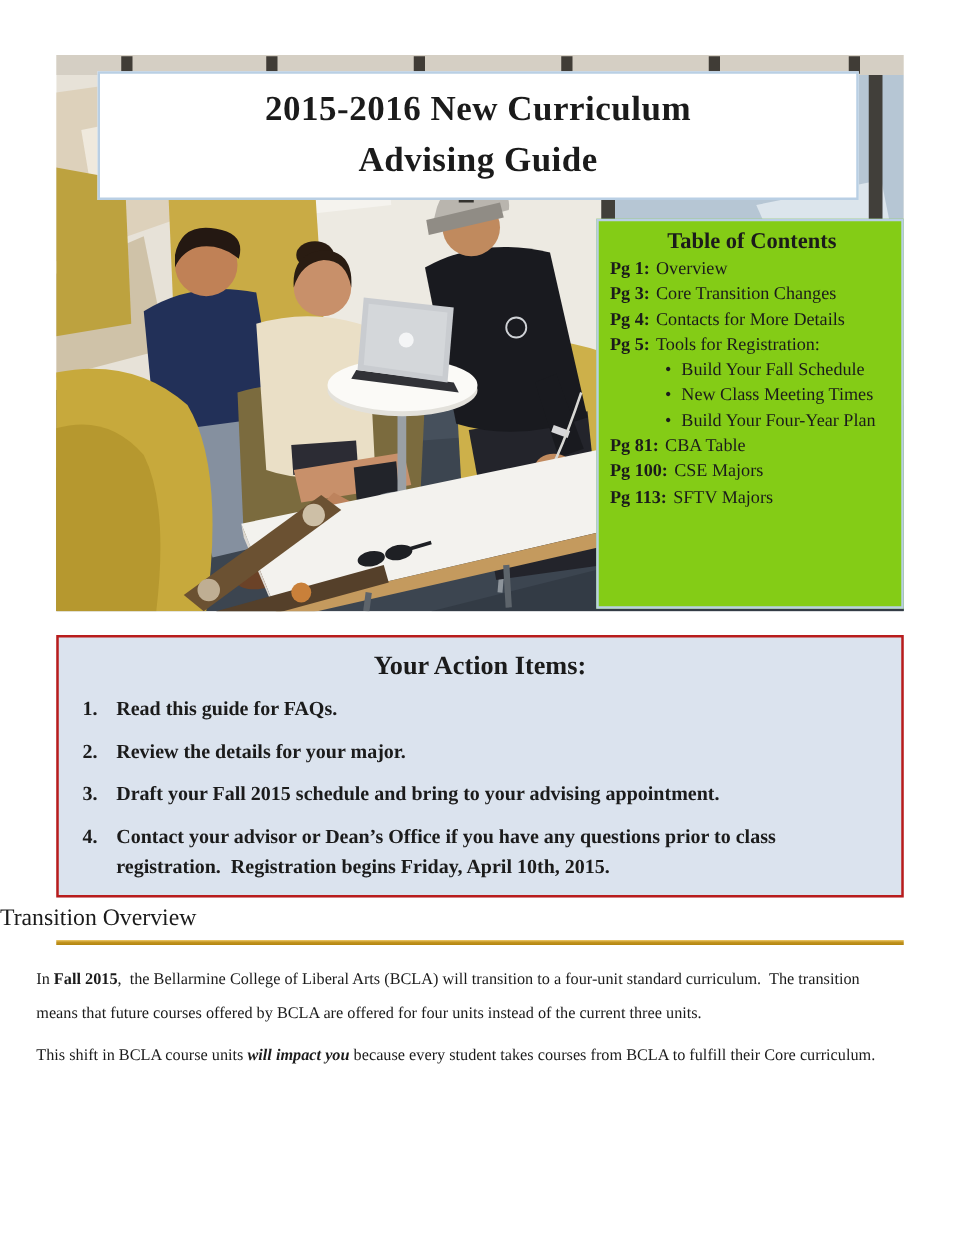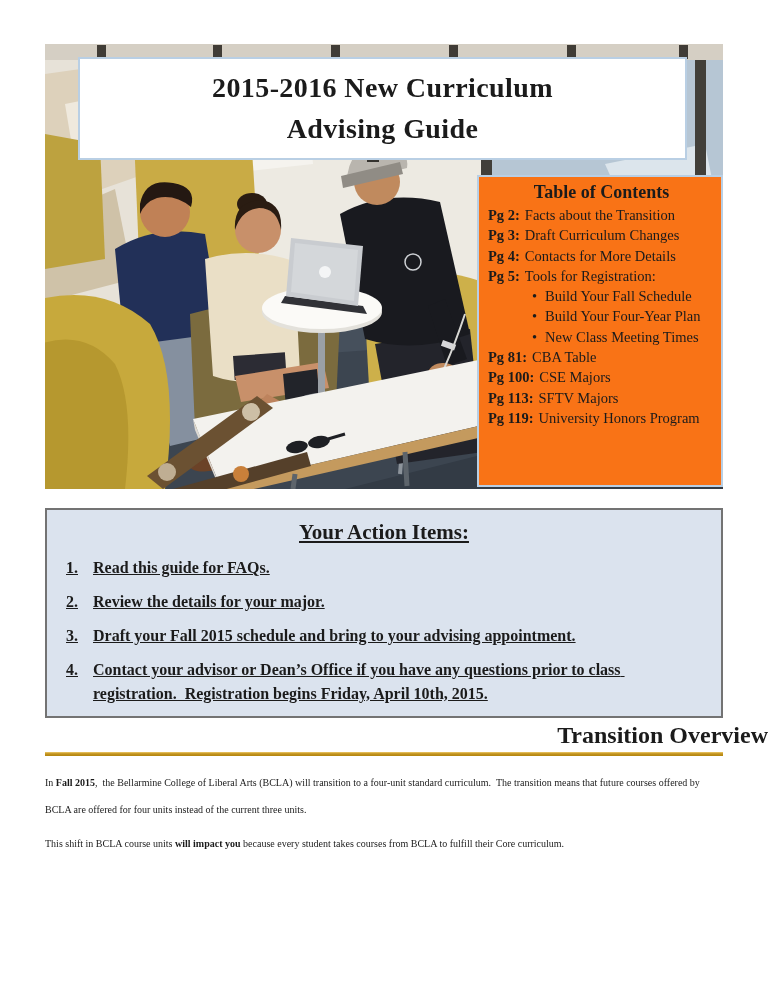--- a/index.html
+++ b/index.html
@@ -13,45 +13,45 @@
   
   .title-box{
     position:absolute;left:78px;top:57px;width:609px;height:103px;box-sizing:border-box;
     background:#ffffff;border:2px solid #b9cfe4;
     display:flex;flex-direction:column;align-items:center;justify-content:center;gap:13px;
   }
   .title-line{font-size:28px;font-weight:bold;letter-spacing:.4px;line-height:1;}
   
   .toc-box{
     position:absolute;left:477px;top:175px;width:246px;height:312px;box-sizing:border-box;
-    background:#f97316;border:2px solid #b9cfe4;padding:4px 6px 4px 9px;overflow:hidden;
+    background:#84cc16;border:2px solid #b9cfe4;padding:4px 6px 4px 9px;overflow:hidden;
   }
   .toc-heading{font-size:18px;font-weight:bold;text-align:center;line-height:22px;margin-bottom:2px;}
   .toc-row{font-size:14.5px;line-height:20.3px;white-space:nowrap;}
   .toc-row .pg{font-weight:bold;margin-right:5px;}
   .toc-bullet{font-size:14.5px;line-height:20.3px;padding-left:44px;white-space:nowrap;}
   .toc-bullet .dot{margin-right:8px;}
   
   .action-box{
     position:absolute;left:45px;top:508px;width:678px;box-sizing:border-box;
-    background:#dbe3ee;border:2px solid #737373;padding:6px 14px 8px;text-decoration:underline;
+    background:#dbe3ee;border:2px solid #b91c1c;padding:6px 14px 8px;
   }
   .ai-heading{font-size:21px;font-weight:bold;text-align:center;line-height:28px;margin:2px 0 10px;}
   .ai-item{display:flex;font-weight:bold;font-size:16px;line-height:24px;margin-bottom:10px;}
   .ai-item:last-child{margin-bottom:2px;}
   .ai-num{flex:none;width:27px;padding-left:5px;}
   .ai-text{flex:1;white-space:pre-wrap;}
   
-  .ov-heading{position:absolute;left:0;top:722px;width:768px;text-align:right;
-    font-size:24px;font-weight:bold;line-height:26px;}
+  .ov-heading{position:absolute;left:0;top:722px;width:768px;text-align:left;
+    font-size:19px;font-weight:normal;line-height:26px;}
   .gold-rule{position:absolute;left:45px;top:752px;width:678px;height:4px;
     background:linear-gradient(to bottom,#eecb6d 0%,#c3941f 45%,#b2850f 100%);}
-  .body-copy{position:absolute;left:45px;top:769px;width:678px;font-size:10px;line-height:27px;}
+  .body-copy{position:absolute;left:29px;top:769px;width:678px;font-size:13px;line-height:27px;}
   .body-copy p{margin:0 0 7px;white-space:pre-wrap;}
-  .bold-italic{font-weight:bold;}
+  .bold-italic{font-weight:bold;font-style:italic;}
   
   .footer{position:absolute;left:80px;top:992px;width:643px;display:flex;
     justify-content:space-between;font-size:12px;color:#4c1d95;text-align:center;}
 </style>
 </head>
 <body>
 
 <div class="page">
 
   <div class="photo">
@@ -174,31 +174,30 @@
     </svg>
   </div>
 
   <div class="title-box">
     <div class="title-line">2015-2016 New Curriculum</div>
     <div class="title-line">Advising Guide</div>
   </div>
 
   <div class="toc-box">
     <div class="toc-heading">Table of Contents</div>
-    <div class="toc-row"><span class="pg">Pg 2:</span><span>Facts about the Transition</span></div>
-    <div class="toc-row"><span class="pg">Pg 3:</span><span>Draft Curriculum Changes</span></div>
+    <div class="toc-row"><span class="pg">Pg 1:</span><span>Overview</span></div>
+    <div class="toc-row"><span class="pg">Pg 3:</span><span>Core Transition Changes</span></div>
     <div class="toc-row"><span class="pg">Pg 4:</span><span>Contacts for More Details</span></div>
     <div class="toc-row"><span class="pg">Pg 5:</span><span>Tools for Registration:</span></div>
     <div class="toc-bullet"><span class="dot">•</span><span>Build Your Fall Schedule</span></div>
+    <div class="toc-bullet"><span class="dot">•</span><span>New Class Meeting Times</span></div>
     <div class="toc-bullet"><span class="dot">•</span><span>Build Your Four-Year Plan</span></div>
-    <div class="toc-bullet"><span class="dot">•</span><span>New Class Meeting Times</span></div>
     <div class="toc-row"><span class="pg">Pg 81:</span><span>CBA Table</span></div>
     <div class="toc-row"><span class="pg">Pg 100:</span><span>CSE Majors</span></div>
     <div class="toc-row"><span class="pg">Pg 113:</span><span>SFTV Majors</span></div>
-    <div class="toc-row"><span class="pg">Pg 119:</span><span>University Honors Program</span></div>
   </div>
 
   <div class="action-box">
     <div class="ai-heading">Your Action Items:</div>
     <div class="ai-item">
       <span class="ai-num">1.</span>
       <span class="ai-text">Read this guide for FAQs.</span>
     </div>
     <div class="ai-item">
       <span class="ai-num">2.</span>

